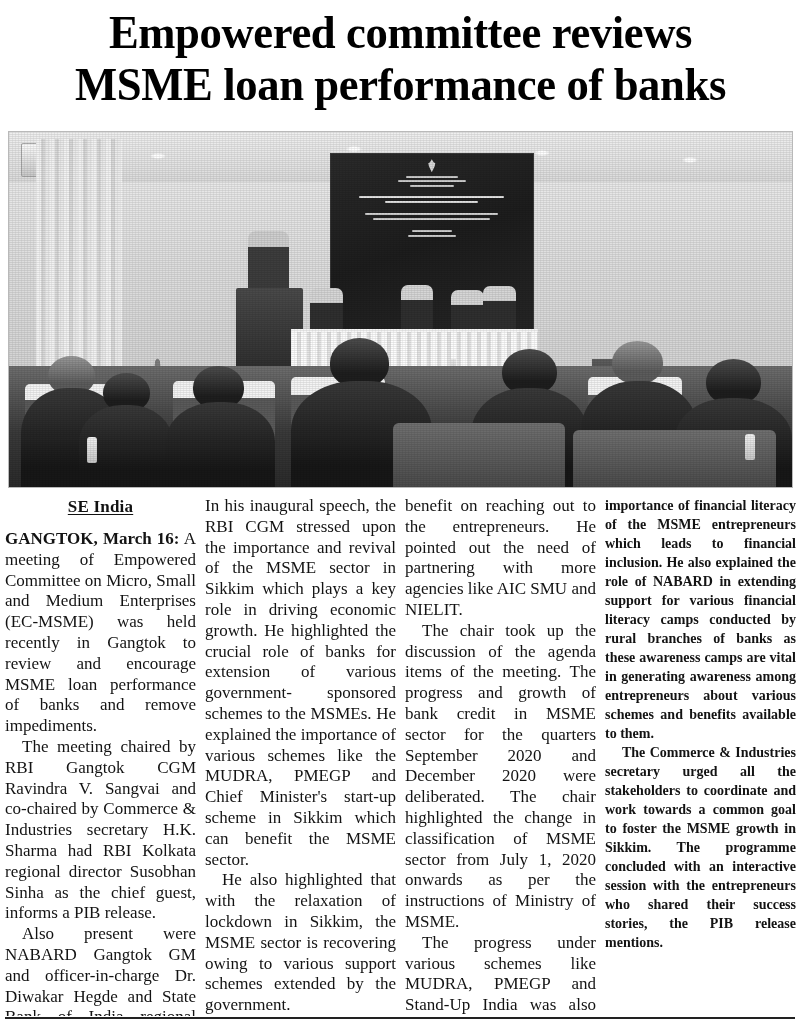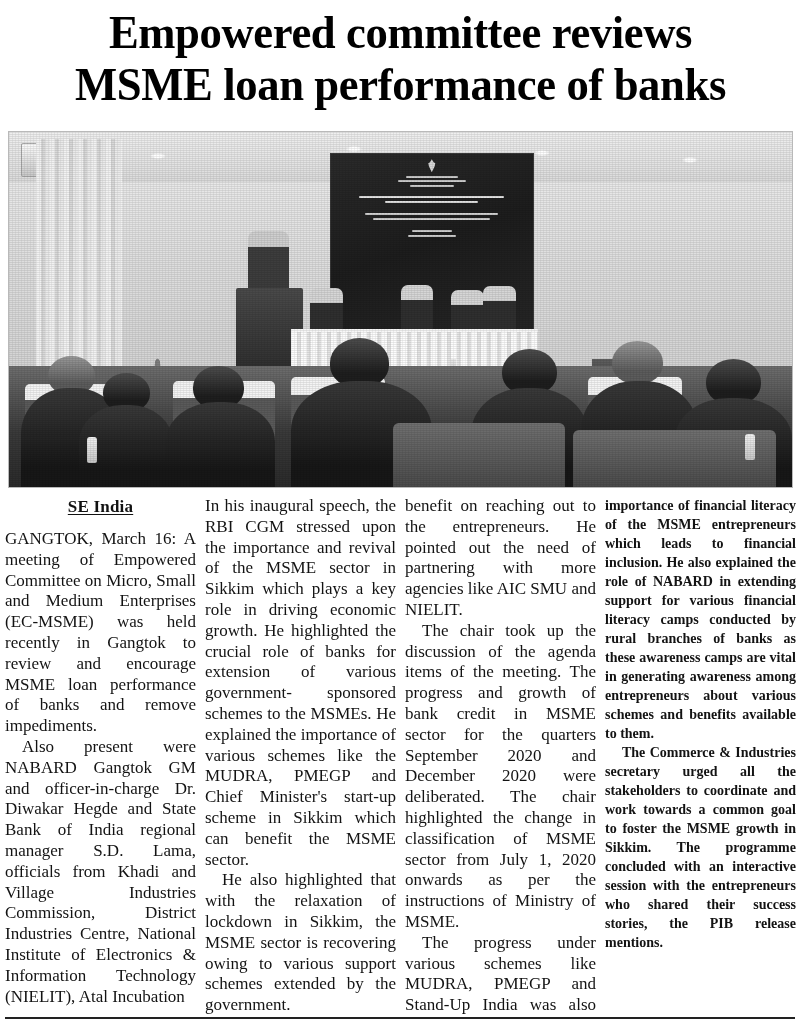--- a/index.html
+++ b/index.html
@@ -168,21 +168,21 @@
   .para {
     margin: 0;
     font-size: 17px;
     line-height: 20.8px;
     text-align: justify;
     text-justify: inter-word;
     hyphens: none;
     color: #131313;
   }
   .para + .para { text-indent: 17px; }
-  .para .lead { font-weight: 400; }
+  .para .lead { font-weight: 700; }
   .col1 .para, .col2 .para, .col3 .para { font-size: 17px; }
   .col4 .para { font-size: 14px; line-height: 19px; font-weight: bold; }
 
   .bottom-rule {
     position: absolute;
     left: 5px;
     top: 1017px;
     width: 790px;
     height: 0;
     border-top: 2px solid #222222;
@@ -279,20 +279,21 @@
       <div class="ph-bottle" style="left:94%;top:85%;"></div>
 
       <div class="ph-grain"></div>
     </div>
   </div>
 
   <div class="columns">
     <div class="column col1">
       <div class="byline">SE India</div>
       <p class="para"><span class="lead">GANGTOK, March 16:</span><span> A meeting of Empowered Committee on Micro, Small and Medium Enterprises (EC-MSME) was held recently in Gangtok to review and encourage MSME loan performance of banks and remove impediments.</span></p>
+      <p class="para">The meeting chaired by RBI Gangtok CGM Ravindra V. Sangvai and co-chaired by Commerce &amp; Industries secretary H.K. Sharma had RBI Kolkata regional director Susobhan Sinha as the chief guest, informs a PIB release.</p>
       <p class="para">Also present were NABARD Gangtok GM and officer-in-charge Dr. Diwakar Hegde and State Bank of India regional manager S.D. Lama, officials from Khadi and Village Industries Commission, District Industries Centre, National Institute of Electronics &amp; Information Technology (NIELIT), Atal Incubation</p>
     </div>
 
     <div class="column col2">
       <p class="para">In his inaugural speech, the RBI CGM stressed upon the importance and revival of the MSME sector in Sikkim which plays a key role in driving economic growth. He highlighted the crucial role of banks for extension of various government- sponsored schemes to the MSMEs. He explained the importance of various schemes like the MUDRA, PMEGP and Chief Minister's start-up scheme in Sikkim which can benefit the MSME sector.</p>
       <p class="para">He also highlighted that with the relaxation of lockdown in Sikkim, the MSME sector is recovering owing to various support schemes extended by the government. Complementing the banks for achieving the annual credit plan targets, he</p>
     </div>
 
     <div class="column col3">
       <p class="para">benefit on reaching out to the entrepreneurs. He pointed out the need of partnering with more agencies like AIC SMU and NIELIT.</p>

